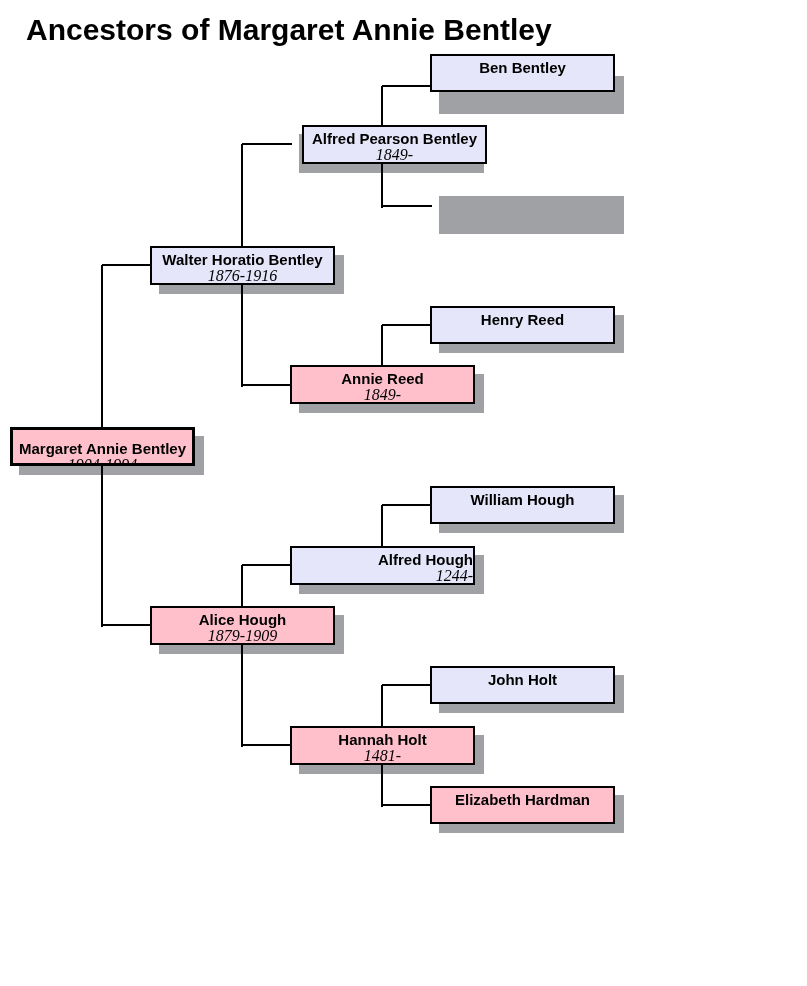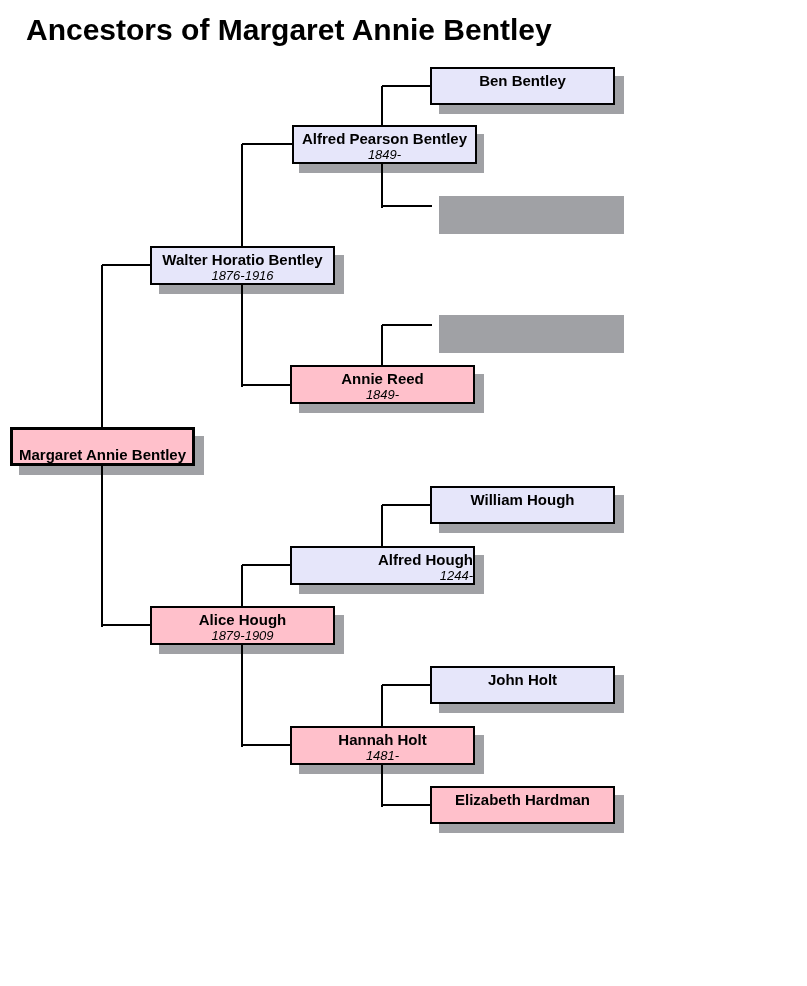--- a/index.html
+++ b/index.html
@@ -34,34 +34,34 @@
   }
   .person {
     position: absolute;
     box-sizing: border-box;
     border: 2px solid var(--line, #000000);
     z-index: 3;
     text-align: center;
     padding-top: 3px;
     overflow: hidden;
   }
-  .person.root { border-width: 3px; padding-top: 16px; }
+  .person.root { border-width: 3px; padding-top: 10px; }
   .person.male { background: var(--male, #E6E6FA); }
   .person.female { background: var(--female, #FFC0CB); }
   .pname {
     font-weight: bold;
     font-size: 15px;
     line-height: 17px;
     color: #000000;
     white-space: nowrap;
   }
   .pdates {
-    font-family: Liberation Sans, sans-serif;
+    font-family: Liberation Serif, serif;
     font-style: italic;
-    font-size: 13px;
+    font-size: 16px;
     line-height: 15px;
     color: #000000;
     white-space: nowrap;
   }
 </style>
 </head>
 <body>
 
 <div class="canvas" id="chart">
   <h1 class="title">Ancestors of Margaret Annie Bentley</h1>
@@ -107,38 +107,41 @@
       <div class="pdates">1904-1994</div>
     </div>
     <div class="person male" style="left: 150px; top: 246px; width: 185px; height: 39px;">
       <div class="pname">Walter Horatio Bentley</div>
       <div class="pdates">1876-1916</div>
     </div>
     <div class="person female" style="left: 150px; top: 606px; width: 185px; height: 39px;">
       <div class="pname">Alice Hough</div>
       <div class="pdates">1879-1909</div>
     </div>
-    <div class="person male" style="left: 292px; top: 125px; width: 185px; height: 39px;">
+    <div class="person male" style="left: 302px; top: 125px; width: 185px; height: 39px;">
       <div class="pname">Alfred Pearson Bentley</div>
       <div class="pdates">1849-</div>
     </div>
     <div class="person female" style="left: 290px; top: 365px; width: 185px; height: 39px;">
       <div class="pname">Annie Reed</div>
       <div class="pdates">1849-</div>
     </div>
     <div class="person male" style="left: 290px; top: 546px; width: 185px; height: 39px; text-align: right;">
       <div class="pname">Alfred Hough</div>
       <div class="pdates">1244-</div>
     </div>
     <div class="person female" style="left: 290px; top: 726px; width: 185px; height: 39px;">
       <div class="pname">Hannah Holt</div>
       <div class="pdates">1481-</div>
     </div>
-    <div class="person male" style="left: 430px; top: 67px; width: 185px; height: 38px;">
+    <div class="person male" style="left: 430px; top: 54px; width: 185px; height: 38px;">
       <div class="pname">Ben Bentley</div>
+    </div>
+    <div class="person male" style="left: 430px; top: 306px; width: 185px; height: 38px;">
+      <div class="pname">Henry Reed</div>
     </div>
     <div class="person male" style="left: 430px; top: 486px; width: 185px; height: 38px;">
       <div class="pname">William Hough</div>
     </div>
     <div class="person male" style="left: 430px; top: 666px; width: 185px; height: 38px;">
       <div class="pname">John Holt</div>
     </div>
     <div class="person female" style="left: 430px; top: 786px; width: 185px; height: 38px;">
       <div class="pname">Elizabeth Hardman</div>
     </div>

